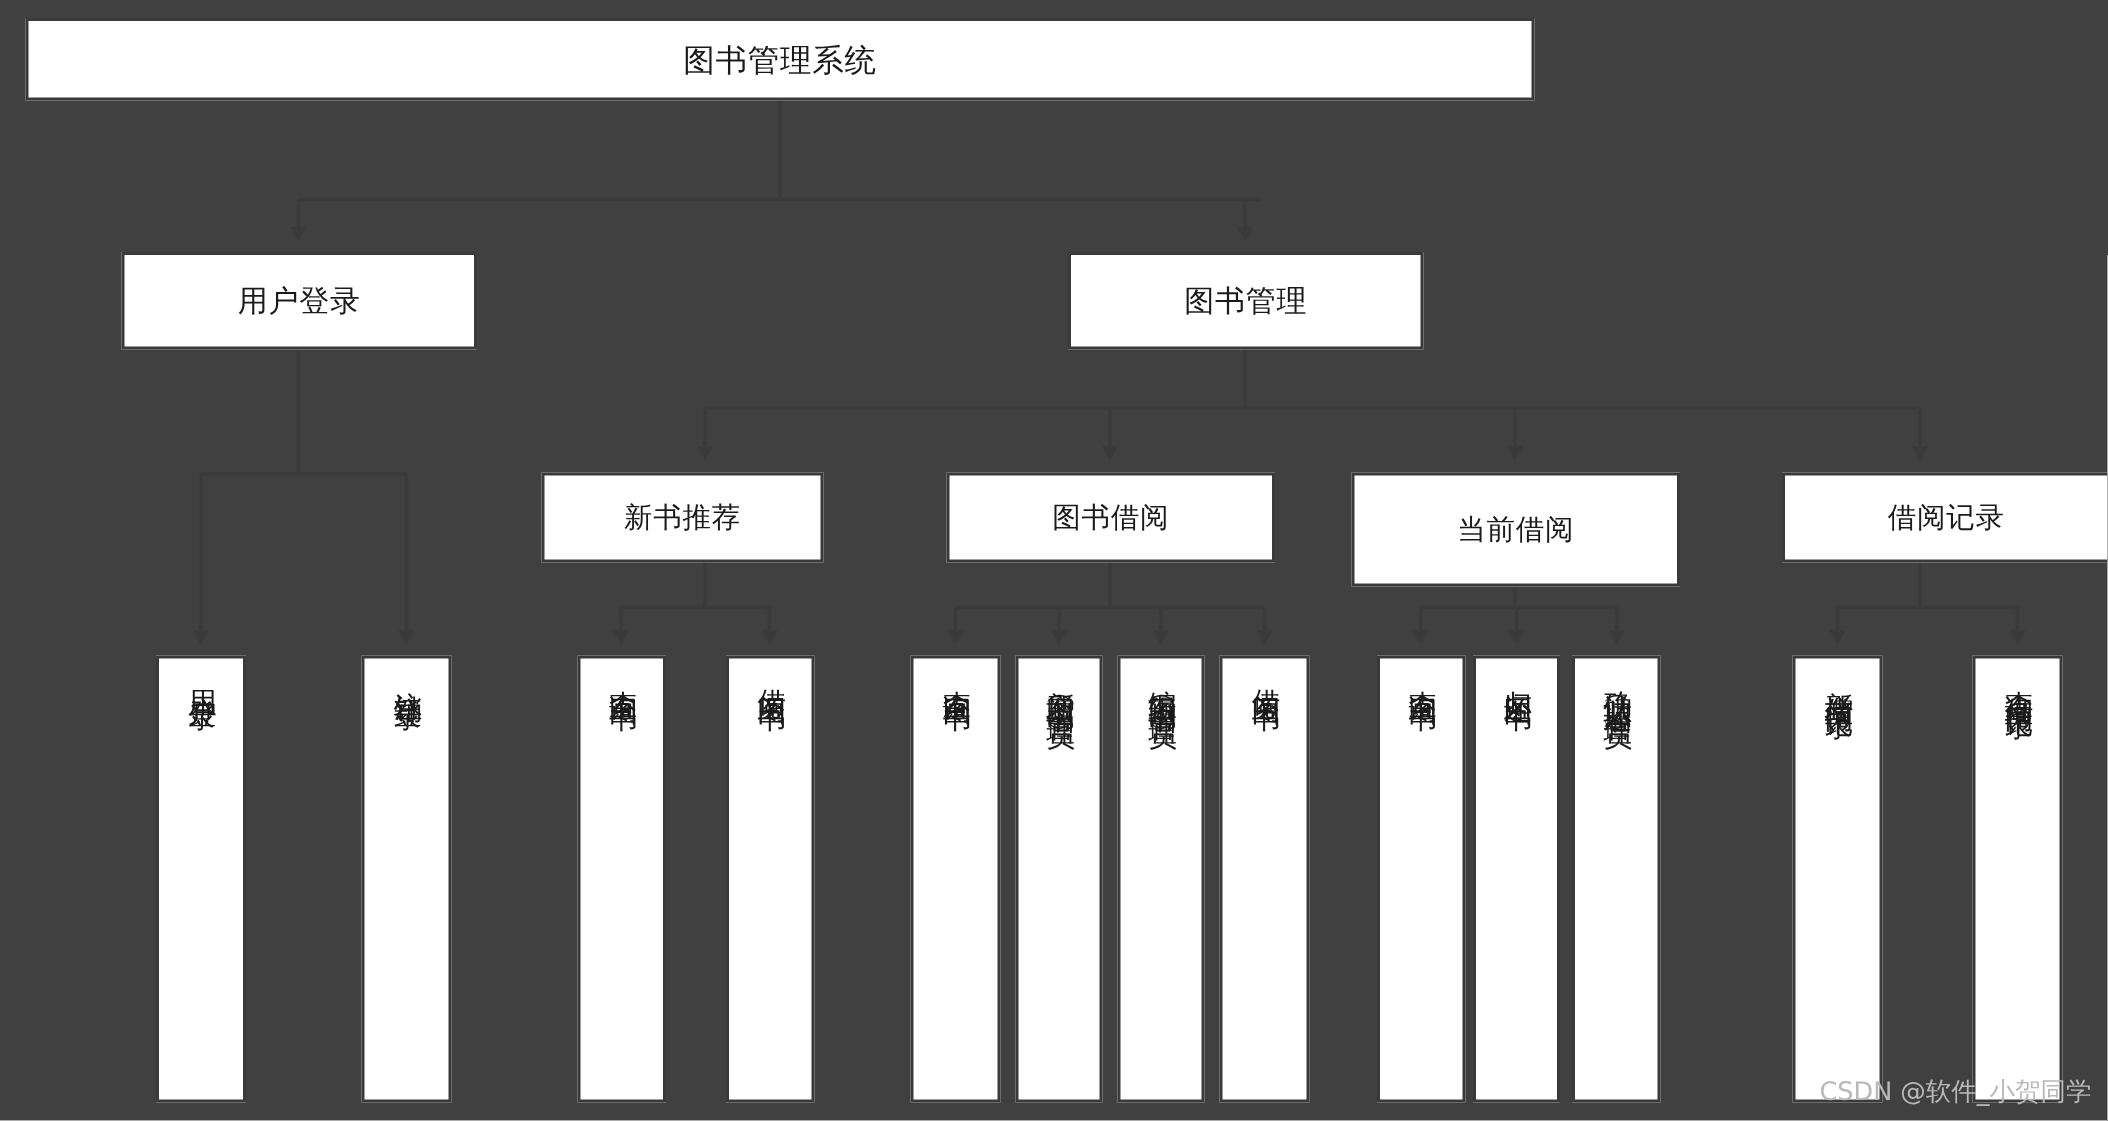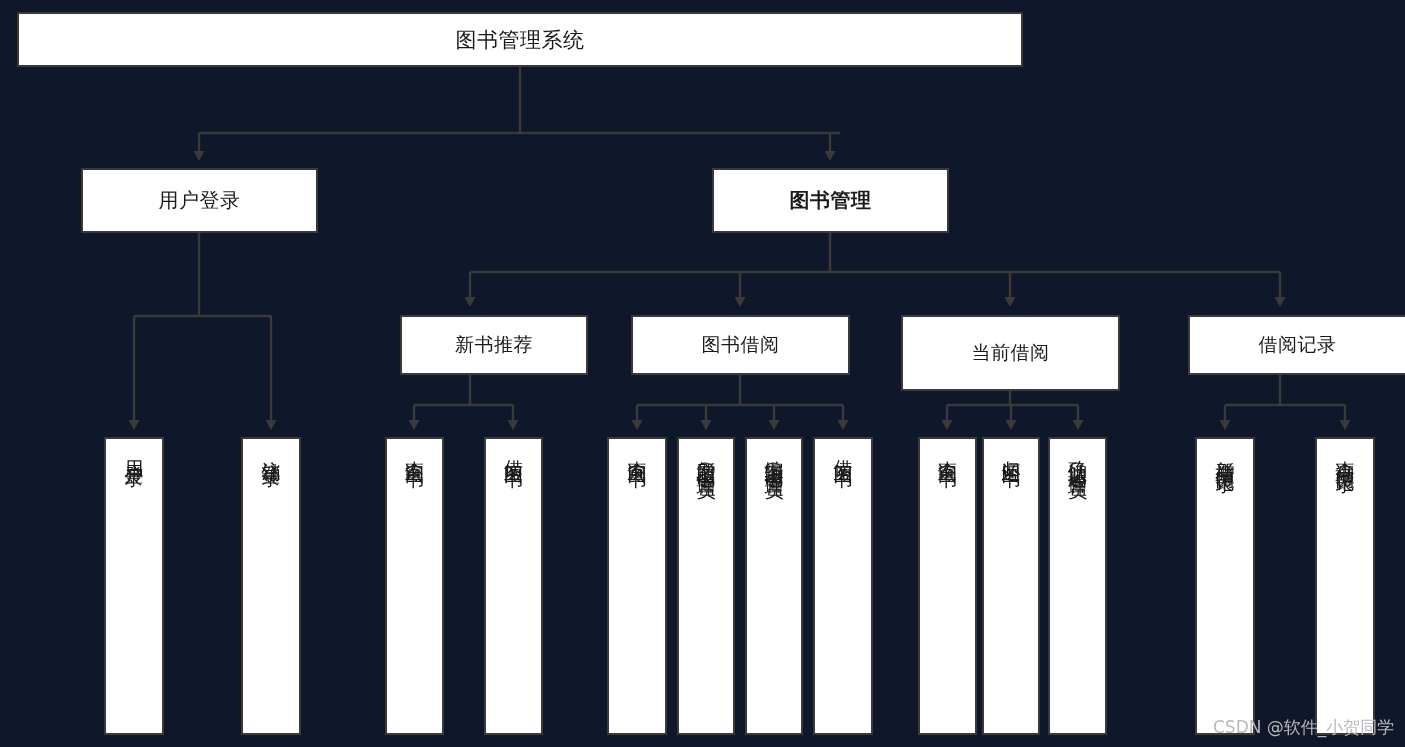--- a/index.html
+++ b/index.html
@@ -5,21 +5,21 @@
 <style>
   html, body {
     margin: 0;
     padding: 0;
     background: #ffffff;
   }
   #canvas {
     position: relative;
     width: 1405px;
     height: 747px;
-    background: #0f172a;
+    background: #404040;
     font-family: "DejaVu Sans", "Liberation Sans", sans-serif;
     overflow: hidden;
   }
   #edges {
     position: absolute;
     left: 0;
     top: 0;
     width: 1405px;
     height: 747px;
     pointer-events: none;
@@ -122,25 +122,25 @@
   </svg>
 
   <div class="node level0" style="left:17px; top:12px; width:1006px; height:55px;">
     <span class="node-label">图书管理系统</span>
   </div>
 
   <div class="node level1" style="left:81px; top:168px; width:237px; height:65px;">
     <span class="node-label">用户登录</span>
   </div>
 
-  <div class="node level1" style="left:712px; top:168px; width:237px; height:65px;font-weight:bold;">
+  <div class="node level1" style="left:712px; top:168px; width:237px; height:65px;">
     <span class="node-label">图书管理</span>
   </div>
 
-  <div class="node level2" style="left:361px; top:315px; width:188px; height:60px;margin-left:39px;">
+  <div class="node level2" style="left:361px; top:315px; width:188px; height:60px;">
     <span class="node-label">新书推荐</span>
   </div>
 
   <div class="node level2" style="left:631px; top:315px; width:219px; height:60px;text-align:right;">
     <span class="node-label">图书借阅</span>
   </div>
 
   <div class="node level2" style="left:901px; top:315px; width:219px; height:76px;">
     <span class="node-label">当前借阅</span>
   </div>

